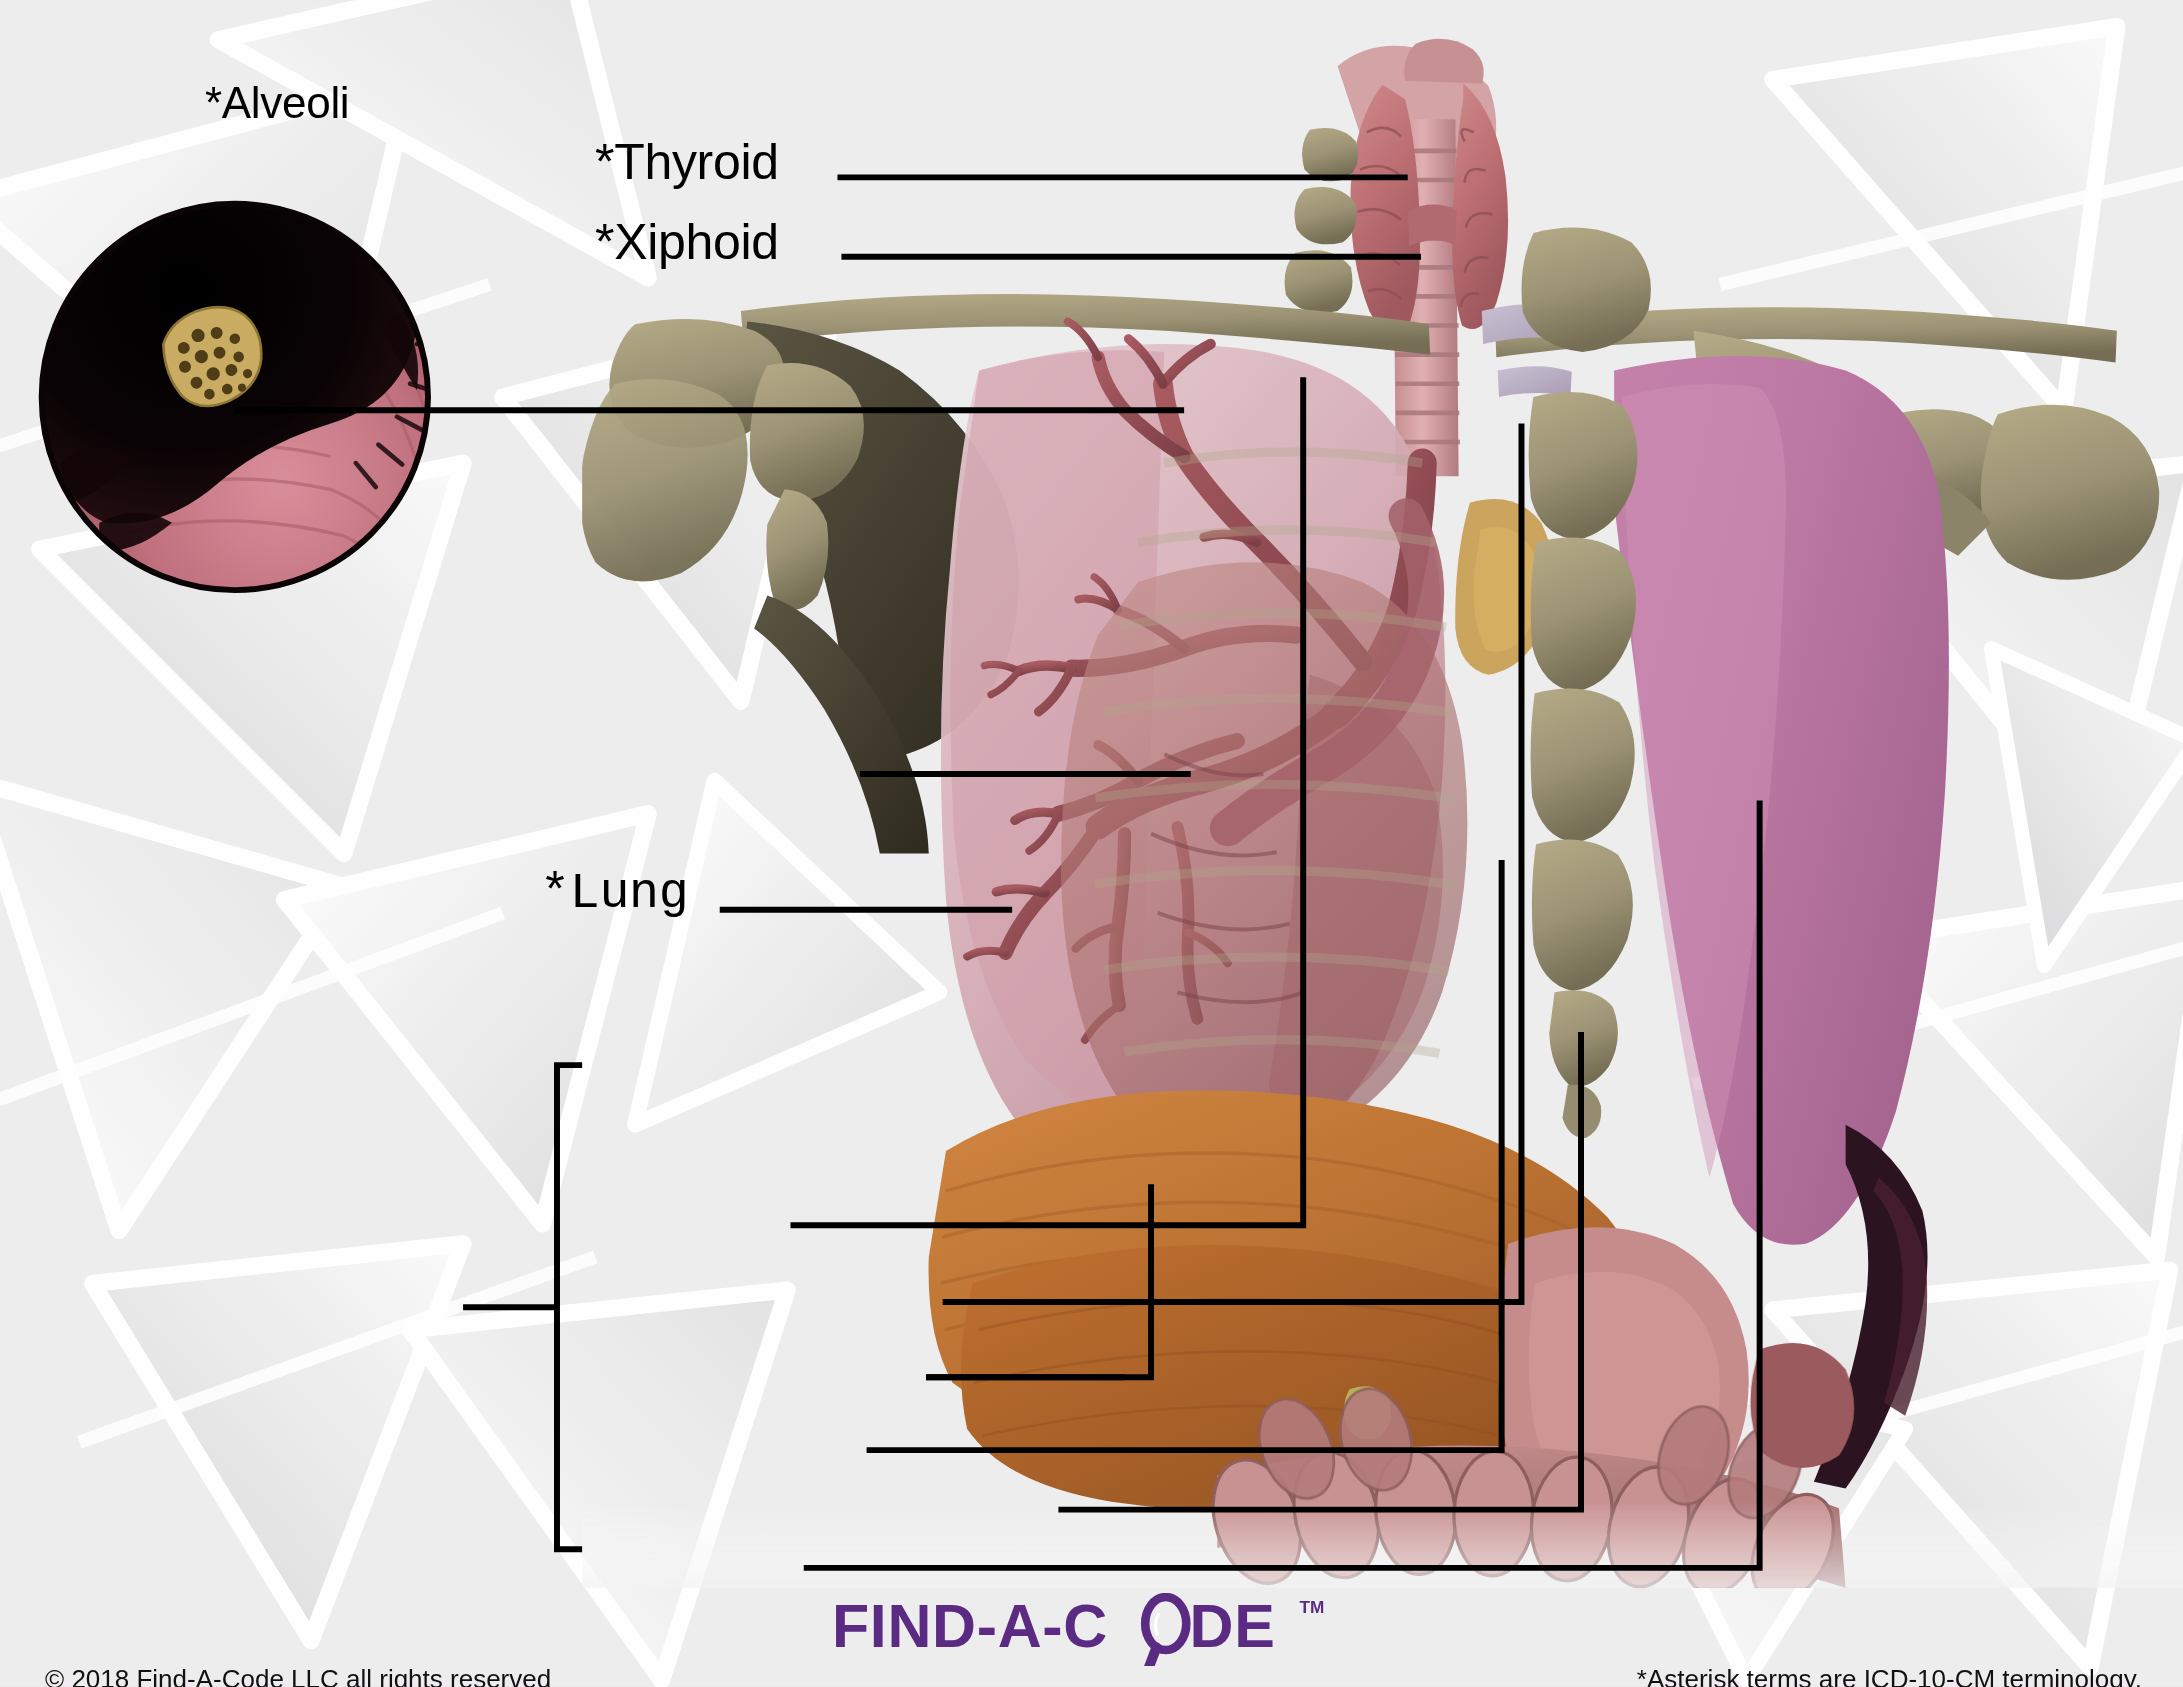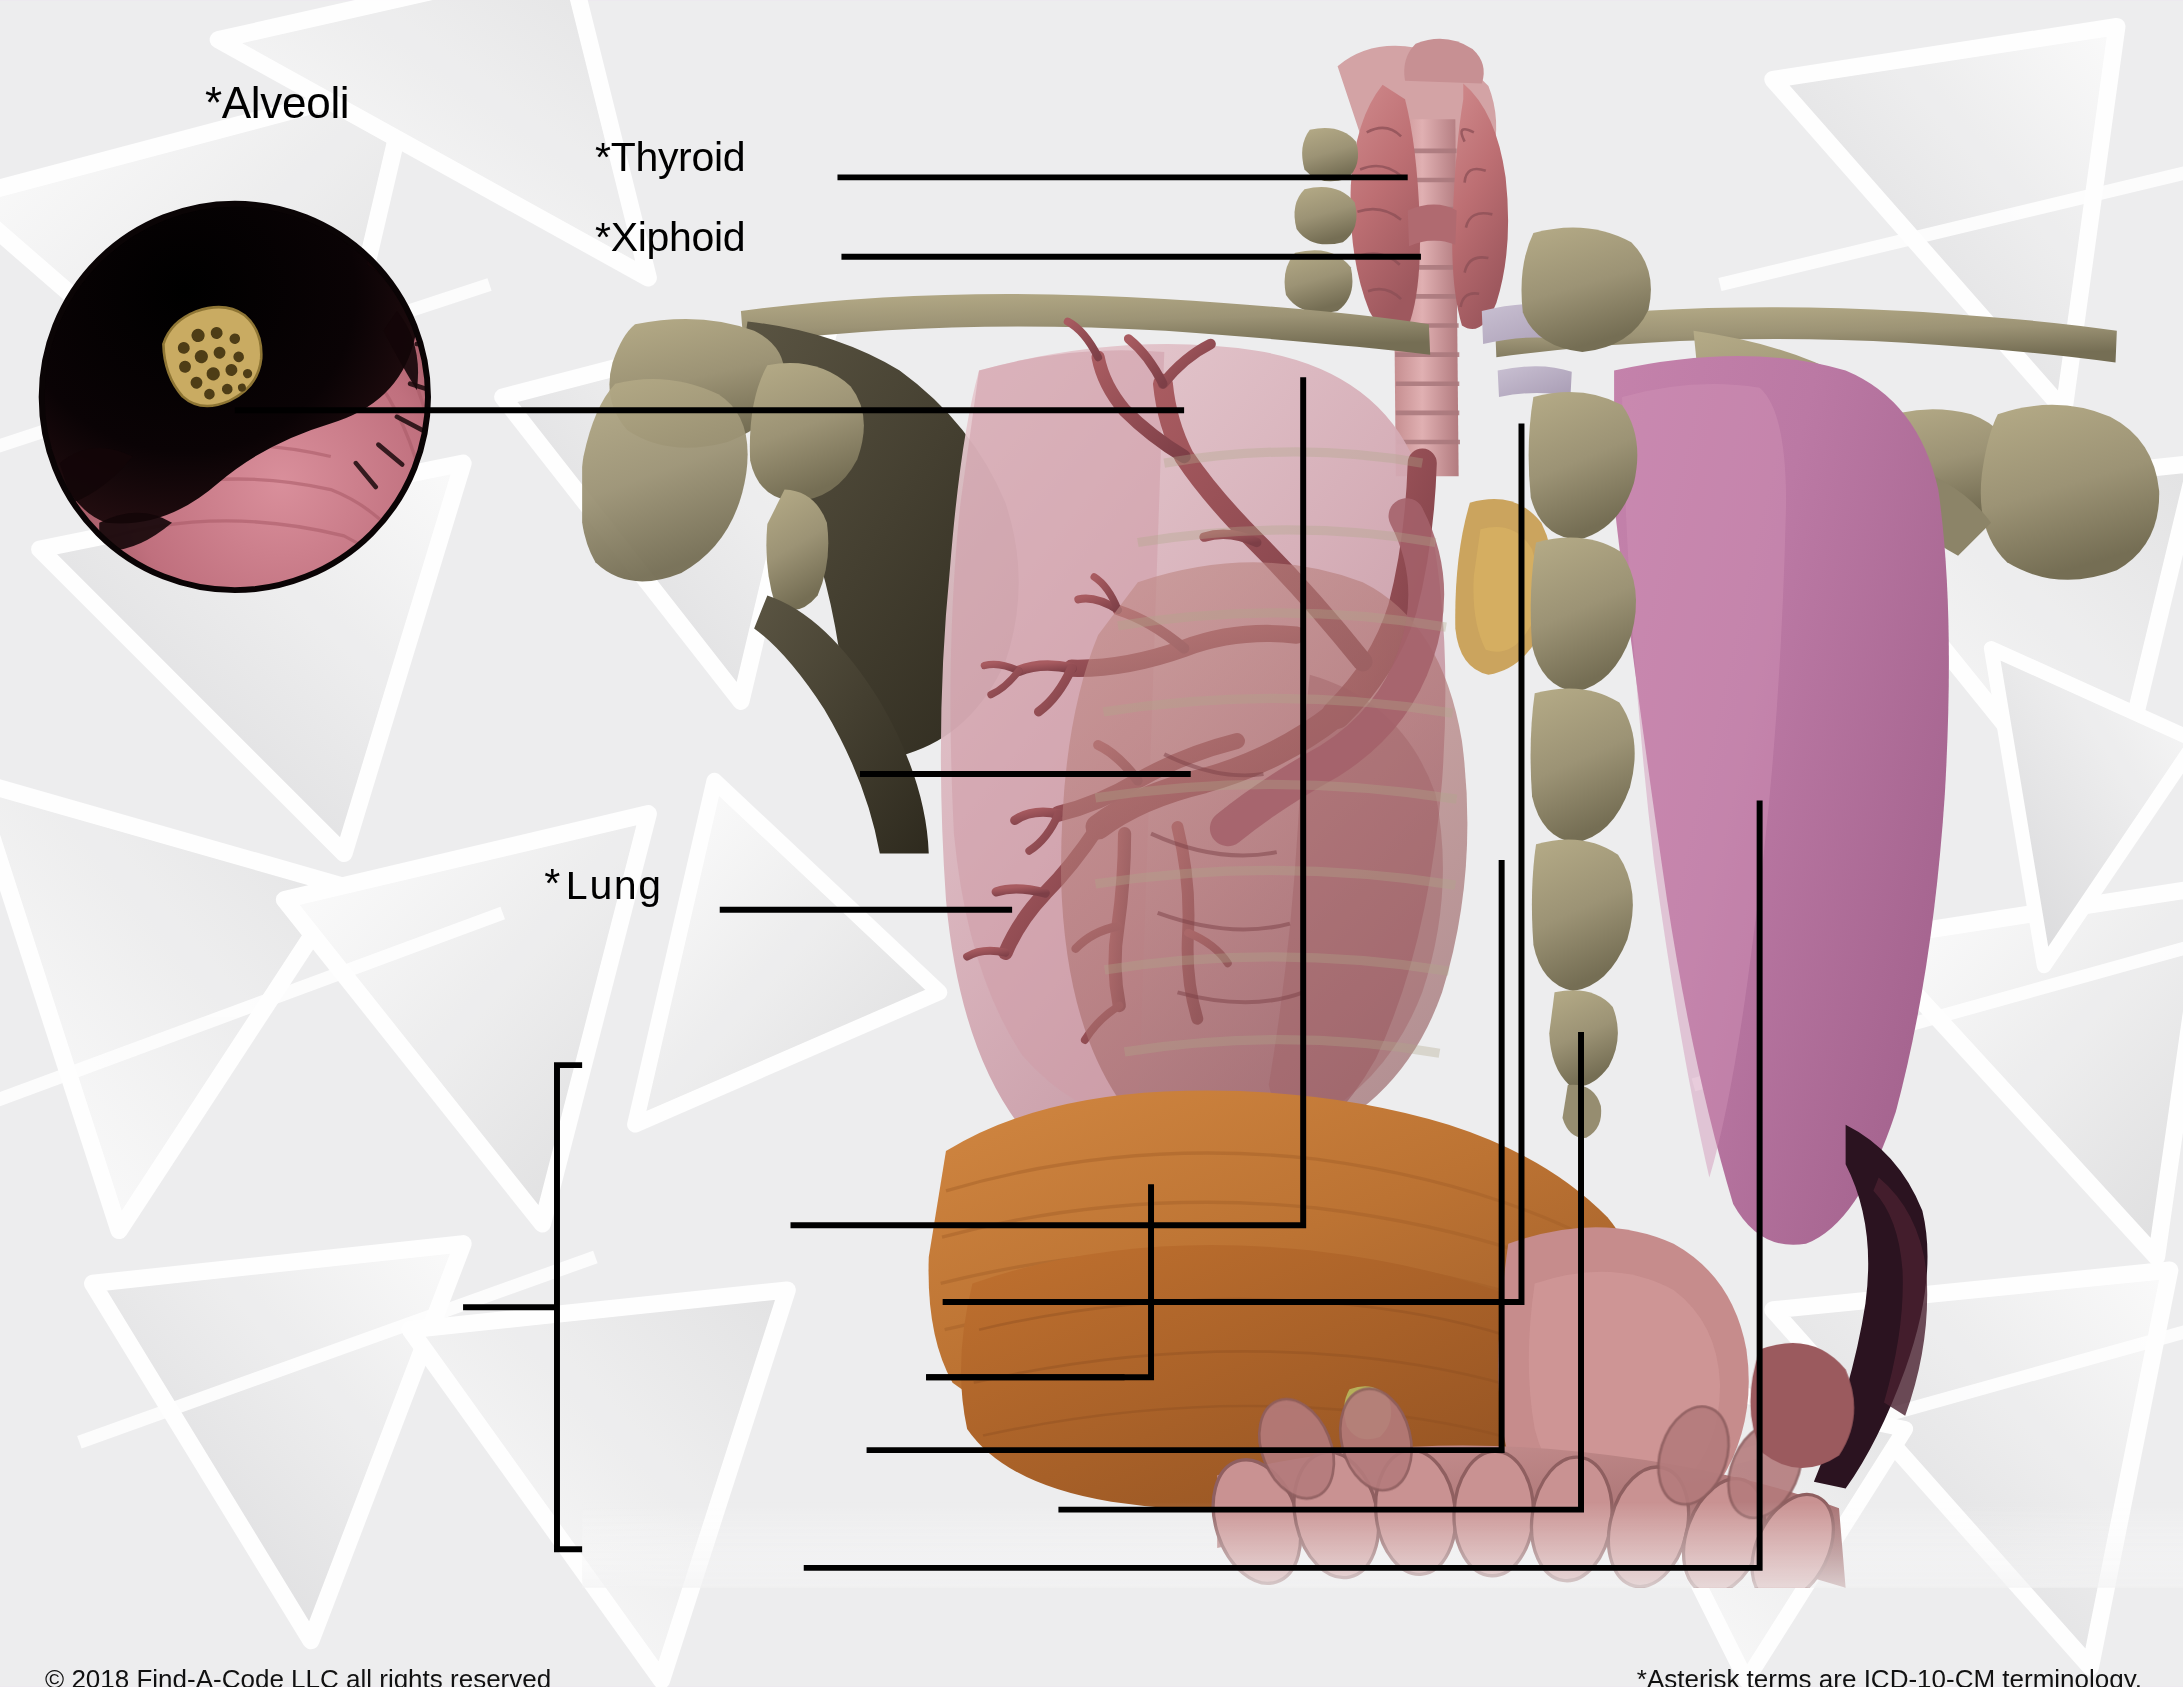--- a/index.html
+++ b/index.html
@@ -22,21 +22,21 @@
 
   
   #leads{position:absolute;left:0;top:0;width:2183px;height:1687px;}
   #leads svg{display:block;width:2183px;height:1687px;}
 
   
   .lbl{
     position:absolute;
     color:#000;
     font-family:"Liberation Sans", sans-serif;
-    font-size:41px;
+    font-size:50px;
     line-height:1.07;
     white-space:pre;
     letter-spacing:-0.3px;
   }
   .lbl.two{line-height:1.05;}
 
   #lab-alveoli{left:205px;top:79px;font-size:44px;}
   #lab-thyroid{left:595px;top:136px;}
   #lab-trachea{left:595px;top:216px;}
   #lab-bronchus{left:549px;top:733px;}
@@ -556,15 +556,28 @@
   <div class="foot" id="foot-left">
     <div>© 2018 Find-A-Code LLC all rights reserved</div>
     
   </div>
 
   <div class="foot" id="foot-right">
     <div>*Asterisk terms are ICD-10-CM terminology.</div>
     
   </div>
 
+  <div id="logo">
+    <svg width="543" height="73" viewBox="0 0 820 110" xmlns="http://www.w3.org/2000/svg">
+      <text x="0" y="82" font-family="Liberation Sans, sans-serif" font-size="92" font-weight="bold" letter-spacing="1" fill="#5b2a82">FIND-A-C</text>
+
+      <g transform="translate(470,6)">
+        <ellipse cx="34" cy="40" rx="31" ry="40" fill="none" stroke="#5b2a82" stroke-width="13"></ellipse>
+        <path d="M24 24 q-10 16 -2 34" fill="none" stroke="#ffffff" stroke-width="5" opacity="0.9"></path>
+        <path d="M20 76 L4 118" stroke="#5b2a82" stroke-width="15" stroke-linecap="round"></path>
+      </g>
+      <text x="540" y="82" font-family="Liberation Sans, sans-serif" font-size="92" font-weight="bold" letter-spacing="1" fill="#5b2a82">DE</text>
+      <text x="706" y="30" font-family="Liberation Sans, sans-serif" font-size="26" font-weight="bold" fill="#5b2a82">TM</text>
+    </svg>
+  </div>
 
 </div>
 
 
 </body></html>

